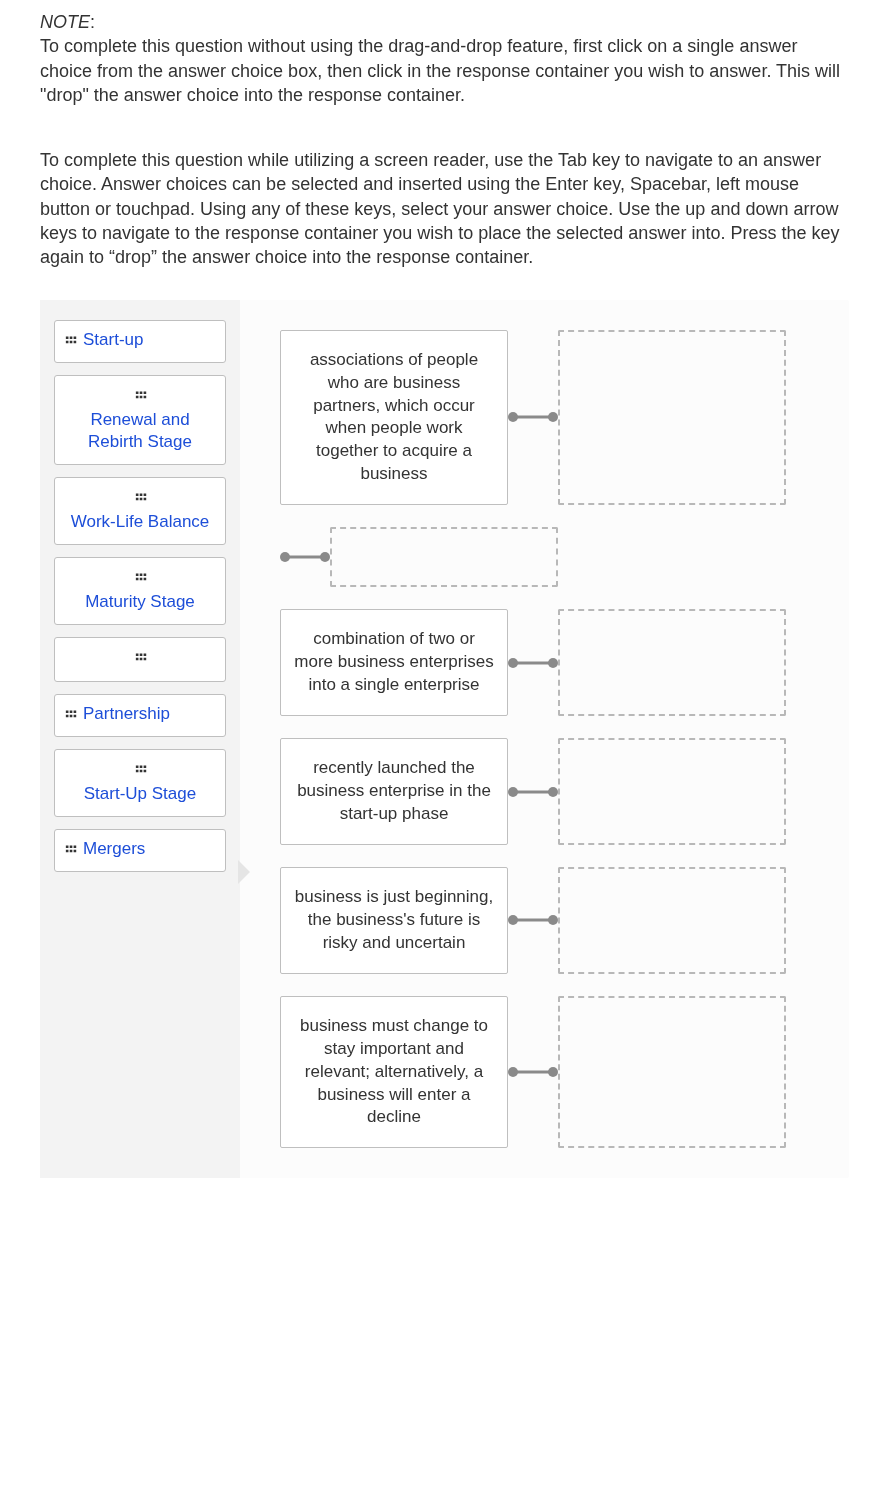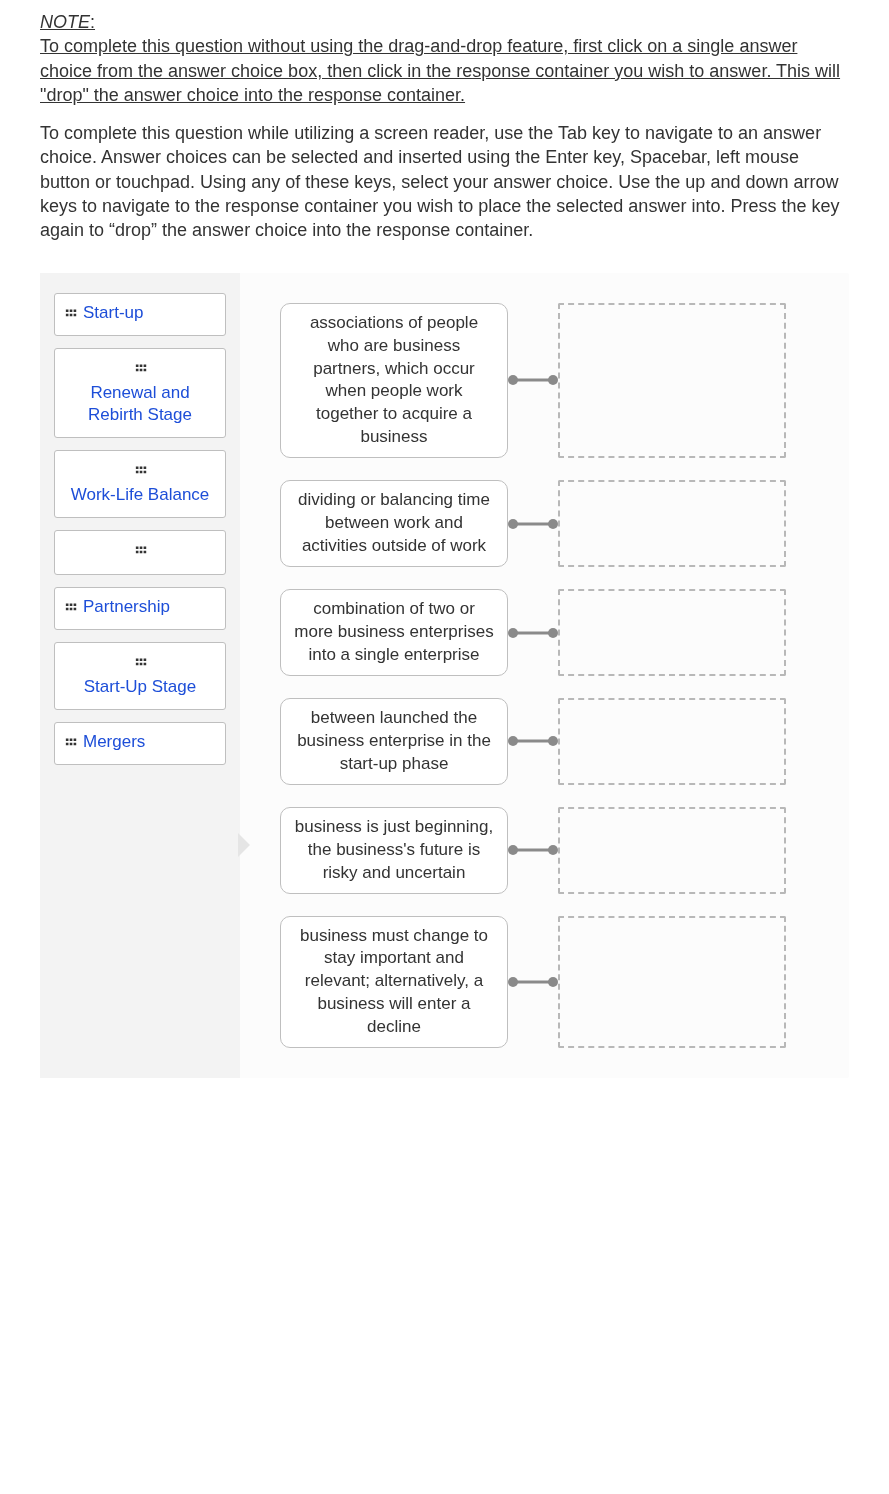--- a/index.html
+++ b/index.html
@@ -15,21 +15,21 @@
   .page {
     padding: 10px 40px 40px 40px;
   }
   .note-label {
     font-style: italic;
     color: #333333;
   }
   .instructions {
     margin-bottom: 30px;
   }
-  .para1 { margin-bottom: 14px; text-decoration: underline; }
+  .para1 { margin-bottom: 41px; }
   .para2 { margin-bottom: 20px; }
 
   .workspace {
     display: flex;
     background: #fcfcfc;
     border-radius: 2px;
   }
   .choices-col {
     background: #f3f3f3;
     padding: 20px 14px;
@@ -99,25 +99,25 @@
   .match-row {
     display: flex;
     align-items: center;
     gap: 0;
   }
   .definition {
     width: 228px;
     flex: 0 0 228px;
     border: 1px solid #bfbfbf;
     background: #ffffff;
-    padding: 8px 12px;
+    padding: 18px 12px;
     font-size: 17px;
     color: #333;
     text-align: center;
-    border-radius: 10px;
+    border-radius: 2px;
   }
   .connector {
     width: 50px;
     flex: 0 0 50px;
     height: 12px;
     position: relative;
     display: flex;
     align-items: center;
   }
   .connector .line {
@@ -176,20 +176,24 @@
       <div class="choice choice-multi">
         <div class="grab-icon-wrap"><span class="grab-icon"></span></div>
         <span class="choice-label">Renewal and Rebirth Stage</span>
       </div>
 
       <div class="choice choice-multi">
         <div class="grab-icon-wrap"><span class="grab-icon"></span></div>
         <span class="choice-label">Work-Life Balance</span>
       </div>
 
+      <div class="choice choice-multi">
+        <div class="grab-icon-wrap"><span class="grab-icon"></span></div>
+        <span class="choice-label">Maturity Stage</span>
+      </div>
 
       <div class="choice choice-multi">
         <div class="grab-icon-wrap"><span class="grab-icon"></span></div>
       </div>
 
       <div class="choice choice-inline">
         <span class="grab-icon"></span><span>Partnership</span>
       </div>
 
       <div class="choice choice-multi">
@@ -209,41 +213,40 @@
         <div class="definition">associations of people who are business partners, which occur when people work together to acquire a business</div>
         <div class="connector">
             <span class="dot left"></span>
             <span class="line"></span>
             <span class="dot right"></span>
           </div>
         <div class="dropzone"></div>
       </div>
 
       <div class="match-row">
-        <div class="definition">dividing or balancing time between work and activities outside of work</div>
         <div class="connector">
             <span class="dot left"></span>
             <span class="line"></span>
             <span class="dot right"></span>
           </div>
         <div class="dropzone"></div>
       </div>
 
       <div class="match-row">
         <div class="definition">combination of two or more business enterprises into a single enterprise</div>
         <div class="connector">
             <span class="dot left"></span>
             <span class="line"></span>
             <span class="dot right"></span>
           </div>
         <div class="dropzone"></div>
       </div>
 
       <div class="match-row">
-        <div class="definition">between launched the business enterprise in the start-up phase</div>
+        <div class="definition">recently launched the business enterprise in the start-up phase</div>
         <div class="connector">
             <span class="dot left"></span>
             <span class="line"></span>
             <span class="dot right"></span>
           </div>
         <div class="dropzone"></div>
       </div>
 
       <div class="match-row">
         <div class="definition">business is just beginning, the business's future is risky and uncertain</div>

